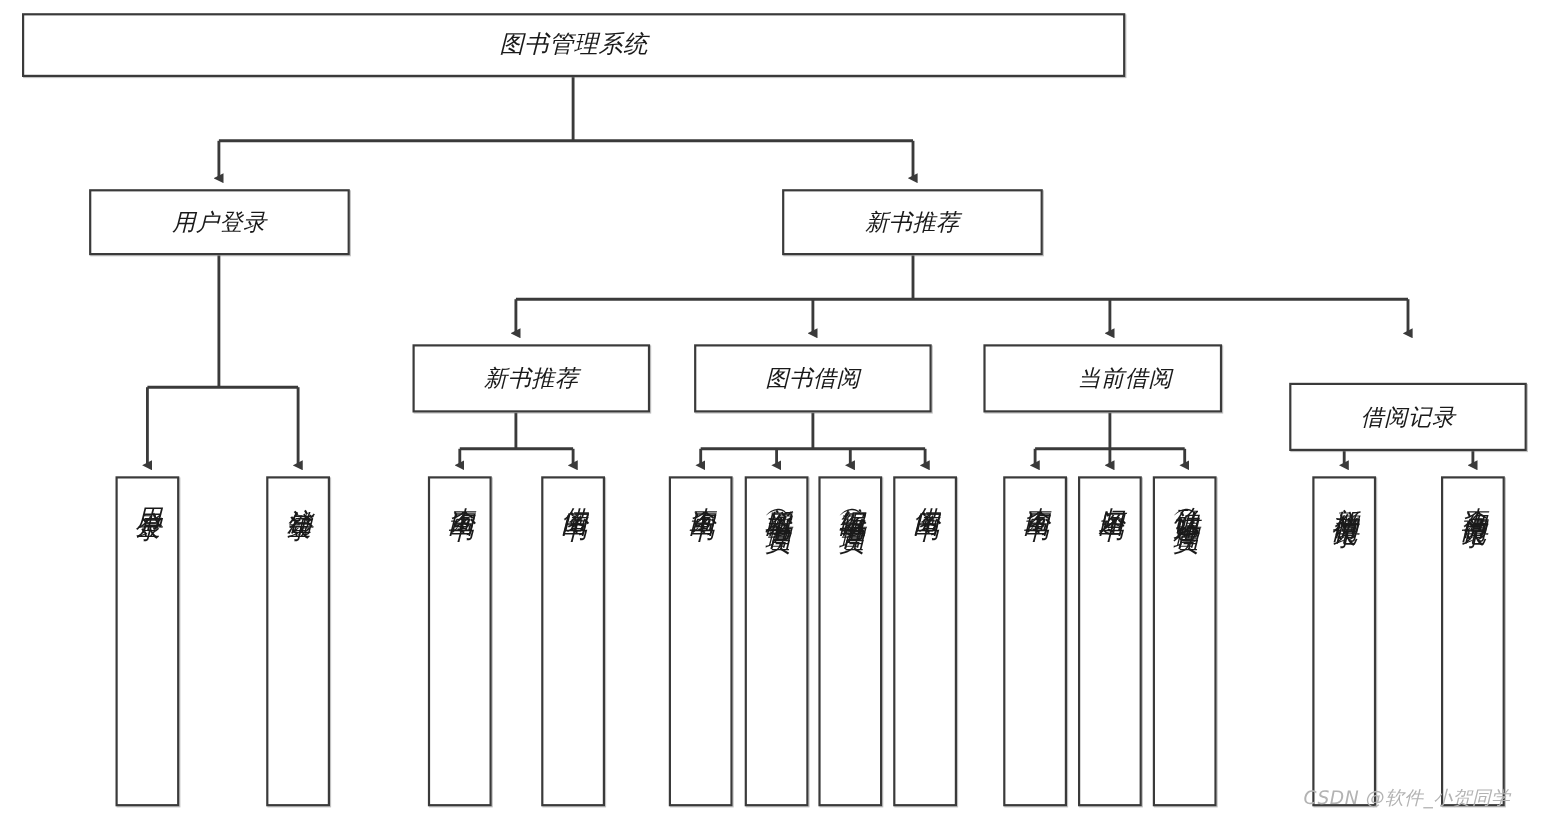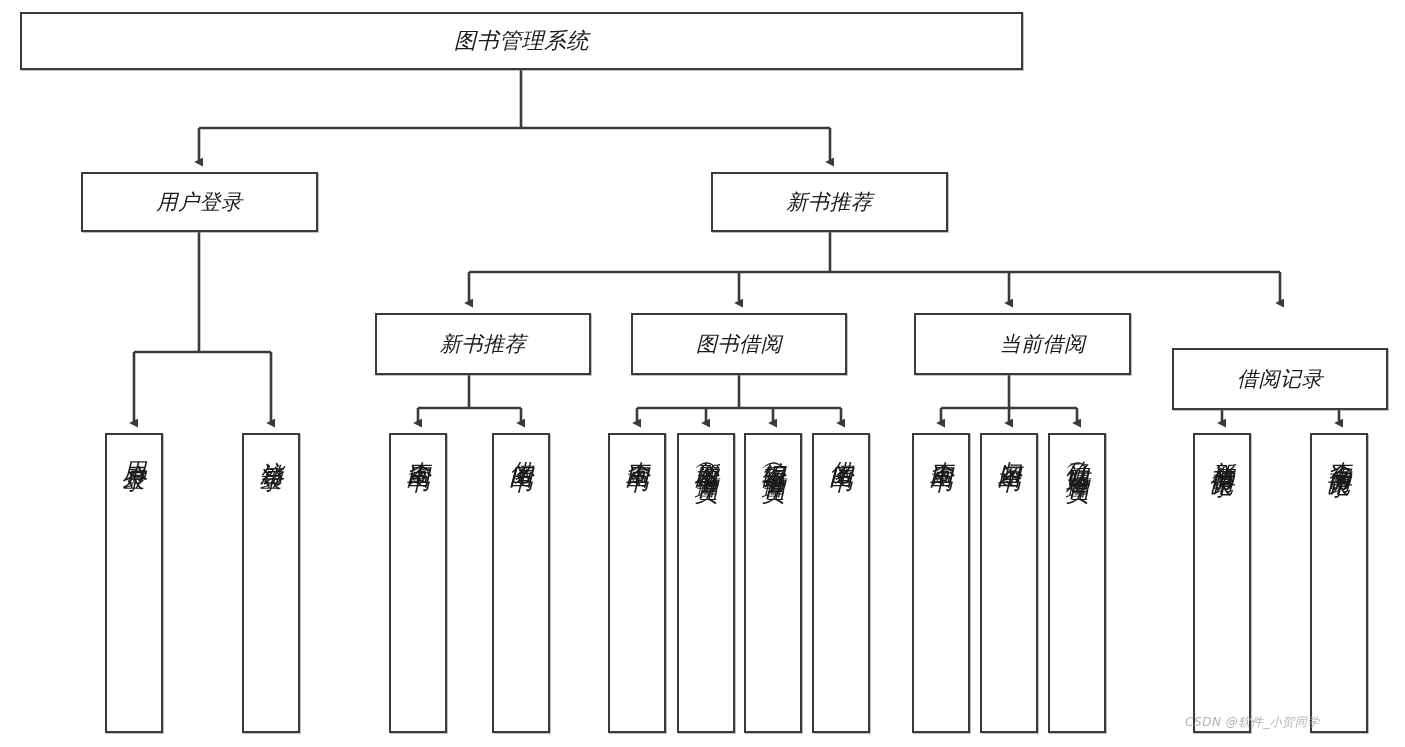--- a/index.html
+++ b/index.html
@@ -59,21 +59,21 @@
     font-size: 23px;
     line-height: 1.08;
     letter-spacing: 3px;
     white-space: nowrap;
     max-height: 100%;
   }
   .watermark {
     position: absolute;
     left: 1185px;
     top: 714px;
-    font-size: 12px;
+    font-size: 17px;
     color: #b3b3b3;
     white-space: nowrap;
     letter-spacing: 0.5px;
   }
 </style>
 </head>
 <body>
 
 <div id="canvas">
 
@@ -141,21 +141,21 @@
   </div>
 
   <div class="node h-node" style="left:375px; top:313px; width:216px; height:62px;align-items:center;">
     <span class="lbl">新书推荐</span>
   </div>
 
   <div class="node h-node" style="left:631px; top:313px; width:216px; height:62px;">
     <span class="lbl">图书借阅</span>
   </div>
 
-  <div class="node h-node" style="left:914px; top:313px; width:217px; height:62px;padding-left:40px;">
+  <div class="node h-node" style="left:894px; top:313px; width:217px; height:62px;padding-left:40px;">
     <span class="lbl">当前借阅</span>
   </div>
 
   <div class="node h-node" style="left:1172px; top:313px; width:216px; height:62px;margin-top:35px;">
     <span class="lbl">借阅记录</span>
   </div>
 
   <div class="node v-node" style="left:105px; top:433px; width:58px; height:300px;">
     <span class="lbl">用户登录</span>
   </div>

